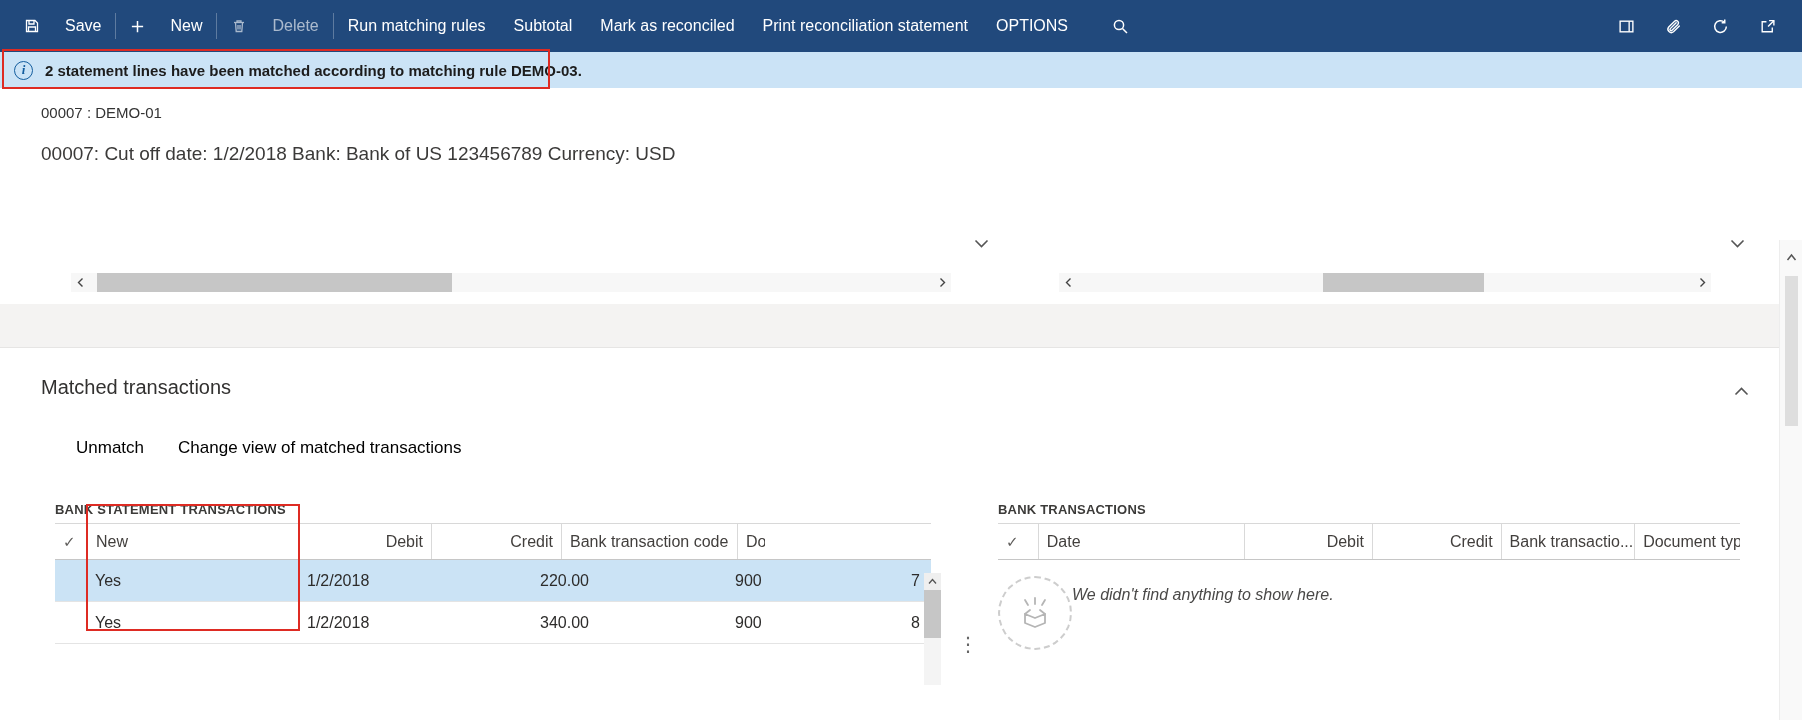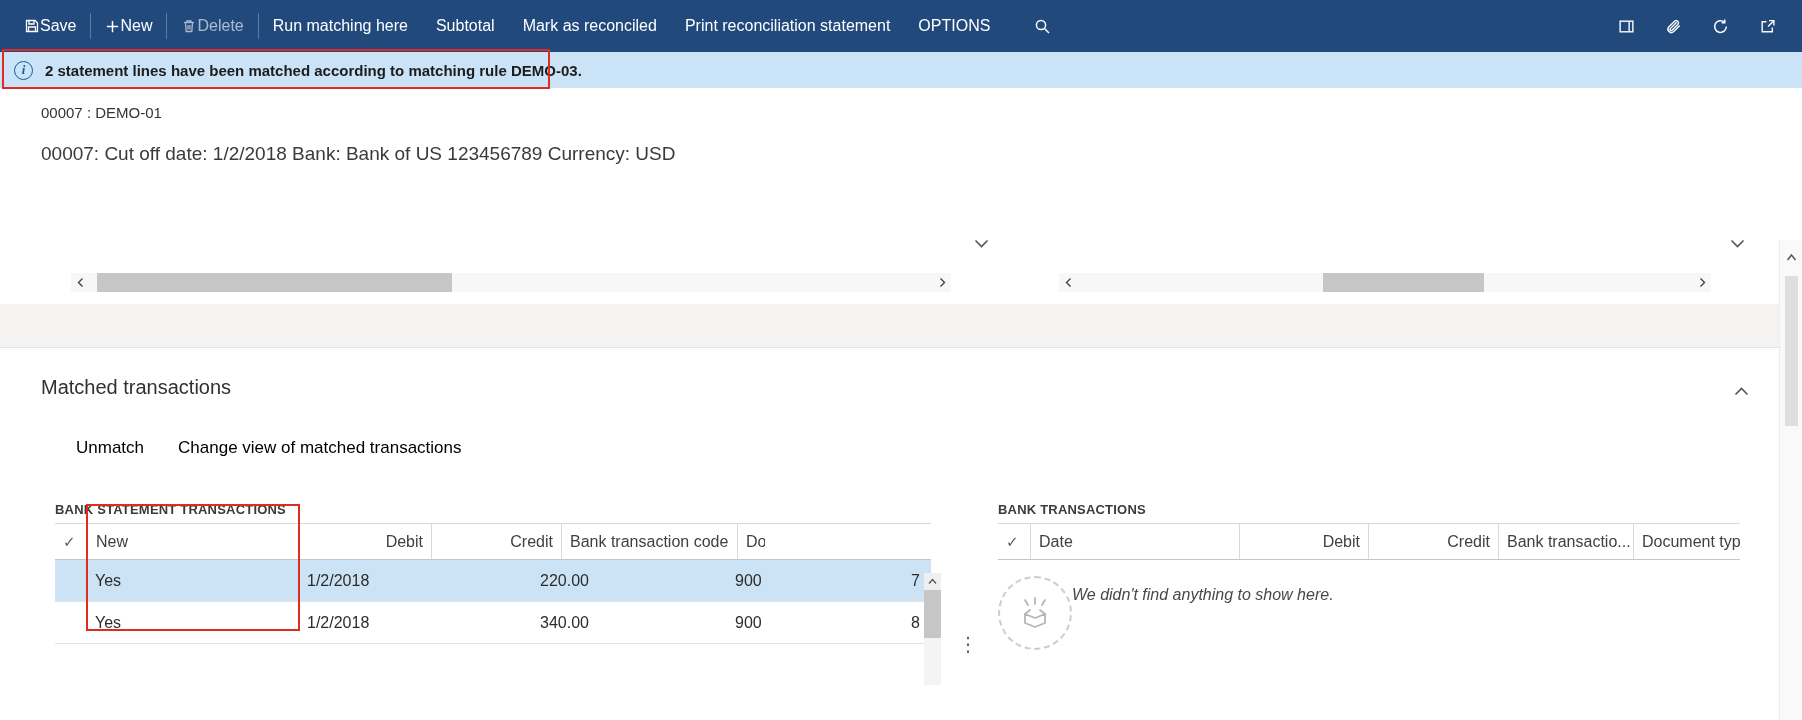--- a/index.html
+++ b/index.html
@@ -2,21 +2,21 @@
 <html><head>
 <meta charset="utf-8">
 <style>
   * { margin:0; padding:0; box-sizing:border-box; }
   body { background:#fff; font-family:"Liberation Sans","DejaVu Sans",sans-serif; }
   .app { position:relative; width:1802px; height:720px; overflow:hidden; background:#fff; }
 
   
   .cmdbar { position:absolute; top:0; left:0; width:100%; height:52px; background:#21497c;
             display:flex; align-items:center; color:#fff; padding-left:10px; }
-  .cmd { display:flex; align-items:center; gap:0; padding:0 14px; height:100%;
+  .cmd { display:flex; align-items:center; gap:25px; padding:0 14px; height:100%;
          font-size:16px; white-space:nowrap; cursor:pointer; }
   .cmd svg { display:block; }
   .cmd-sep { width:1px; height:26px; background:rgba(255,255,255,.28); flex:0 0 auto; }
   .cmd.dim { color:rgba(255,255,255,.62); }
   .cmd.dim svg { opacity:.62; }
   .cmd.search-btn { margin-left:16px; }
   .cmd-right { margin-left:auto; display:flex; align-items:center; gap:30px; padding-right:26px; }
   .cmd-icon-btn { cursor:pointer; display:flex; }
 
   
@@ -77,21 +77,21 @@
   .tr.row { height:42px; border-bottom:1px solid #e4e4e4; color:#2d2c2b; }
   .tr.row.selected { background:#cbe3f5; }
   .td { padding:0 8px; font-size:16px; white-space:nowrap; overflow:hidden;
         display:flex; align-items:center; }
   .head .td + .td { border-left:1px solid #d9d9d9; }
   .num { justify-content:flex-end; }
   .check-cell { color:#5f5d5b; font-size:15px; }
 
   .lc0{width:32px;} .lc1{width:212px;} .lc2{width:166px;} .lc3{width:132px;}
   .lc4{width:130px;} .lc5{width:176px;} .lc6{width:28px;}
-  .rc0{width:32px;} .rc1{width:209px;} .rc2{width:129px;} .rc3{width:130px;}
+  .rc0{width:32px;} .rc1{width:209px;margin-left:8px;} .rc2{width:129px;} .rc3{width:130px;}
   .rc4{width:135px;} .rc5{width:107px;}
 
   .grid-vscroll { position:absolute; left:869px; top:71px; width:17px; height:112px;
                   display:flex; flex-direction:column; background:#f4f4f4; }
   .gv-arrow { height:17px; display:flex; align-items:center; justify-content:center;
               background:#efefef; cursor:pointer; }
   .gv-thumb { height:48px; background:#c6c6c6; cursor:grab; }
   .gv-rest { flex:1; }
 
   .empty-wrap { display:flex; flex-direction:row; margin-top:16px;font-style:italic; }
@@ -133,21 +133,21 @@
           <path d="M3 4.5 H13"></path>
             <path d="M6 4.5 V3 H10 V4.5"></path>
             <path d="M4.5 4.5 L5.2 13.5 H10.8 L11.5 4.5"></path>
             <path d="M7 7 V11.5 M9 7 V11.5"></path>
         </svg>
       </span>
       <span>Delete</span>
     </div>
     <div class="cmd-sep"></div>
     <div class="cmd">
-      <span>Run matching here</span>
+      <span>Run matching rules</span>
     </div>
     <div class="cmd">
       <span>Subtotal</span>
     </div>
     <div class="cmd">
       <span>Mark as reconciled</span>
     </div>
     <div class="cmd">
       <span>Print reconciliation statement</span>
     </div>

